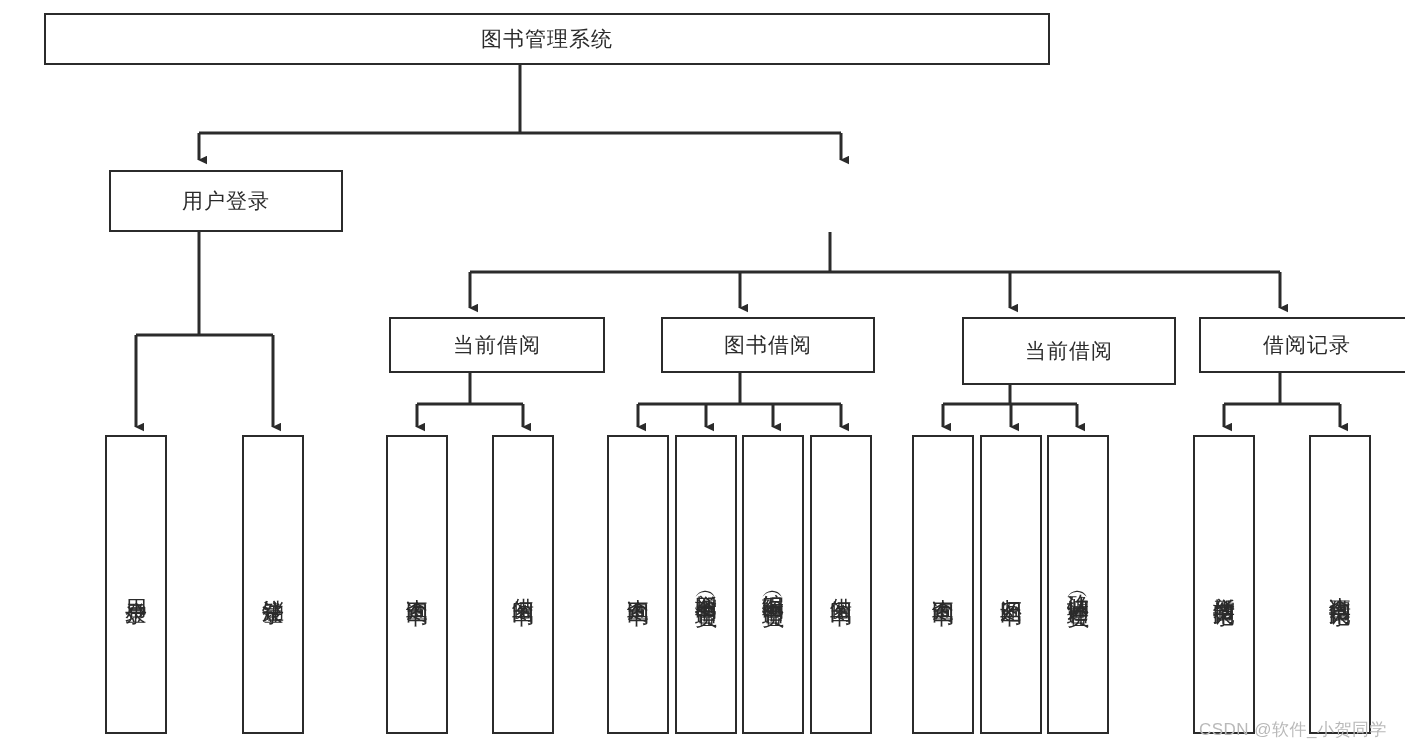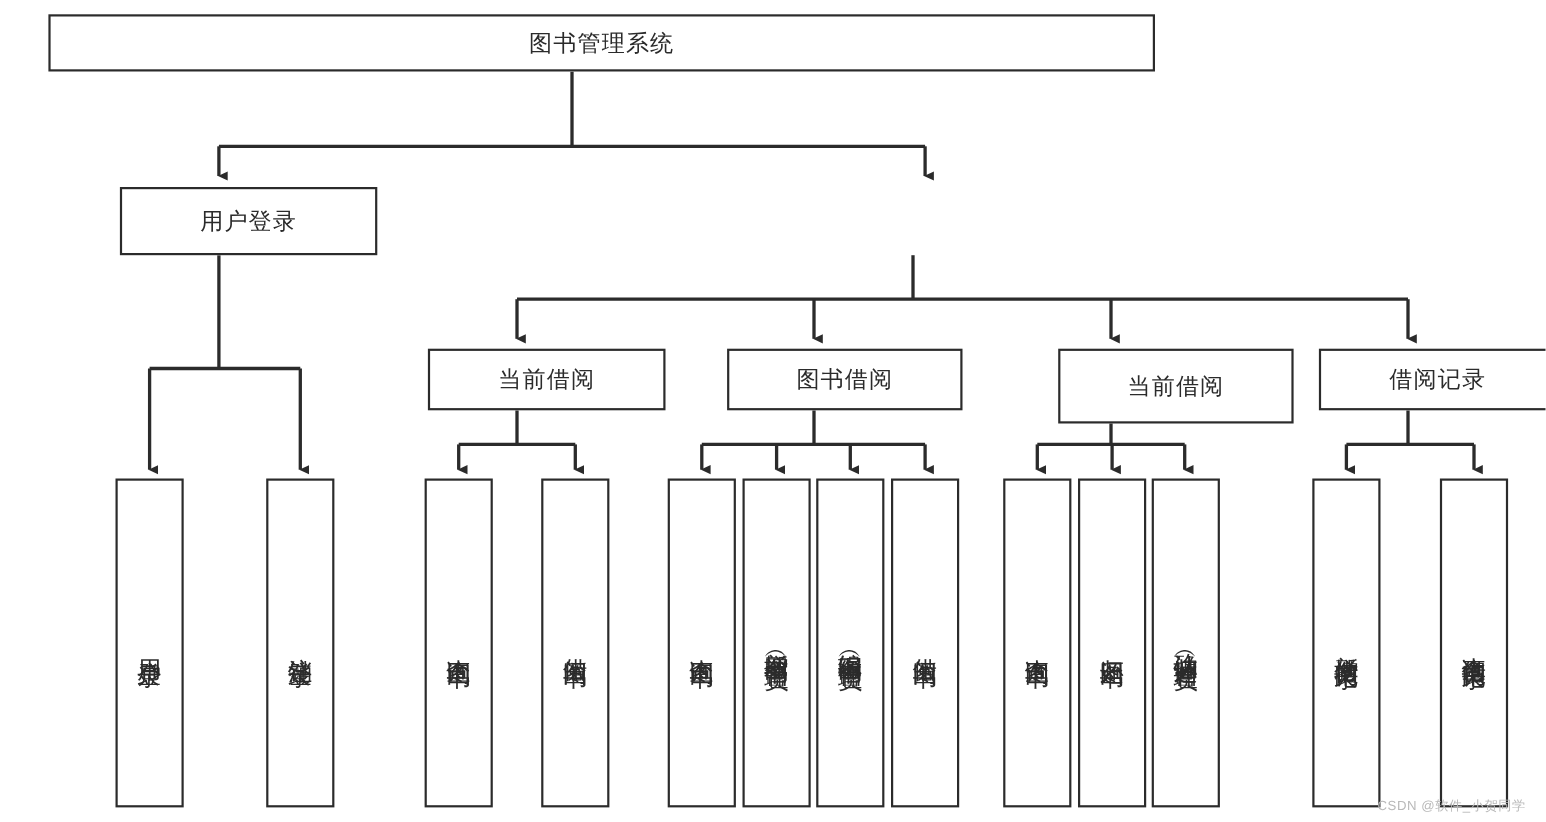--- a/index.html
+++ b/index.html
@@ -52,21 +52,21 @@
   .node-box.vert > span {
     writing-mode: vertical-rl;
     text-orientation: upright;
     display: block;
     text-align: center;
   }
   .watermark {
     position: absolute;
     right: 18px;
     bottom: 6px;
-    font-size: 12px;
+    font-size: 17px;
     color: #b9b9b9;
     letter-spacing: 0.5px;
     white-space: nowrap;
     pointer-events: none;
   }
 </style>
 </head>
 <body>
 
 <div id="diagram-root">

